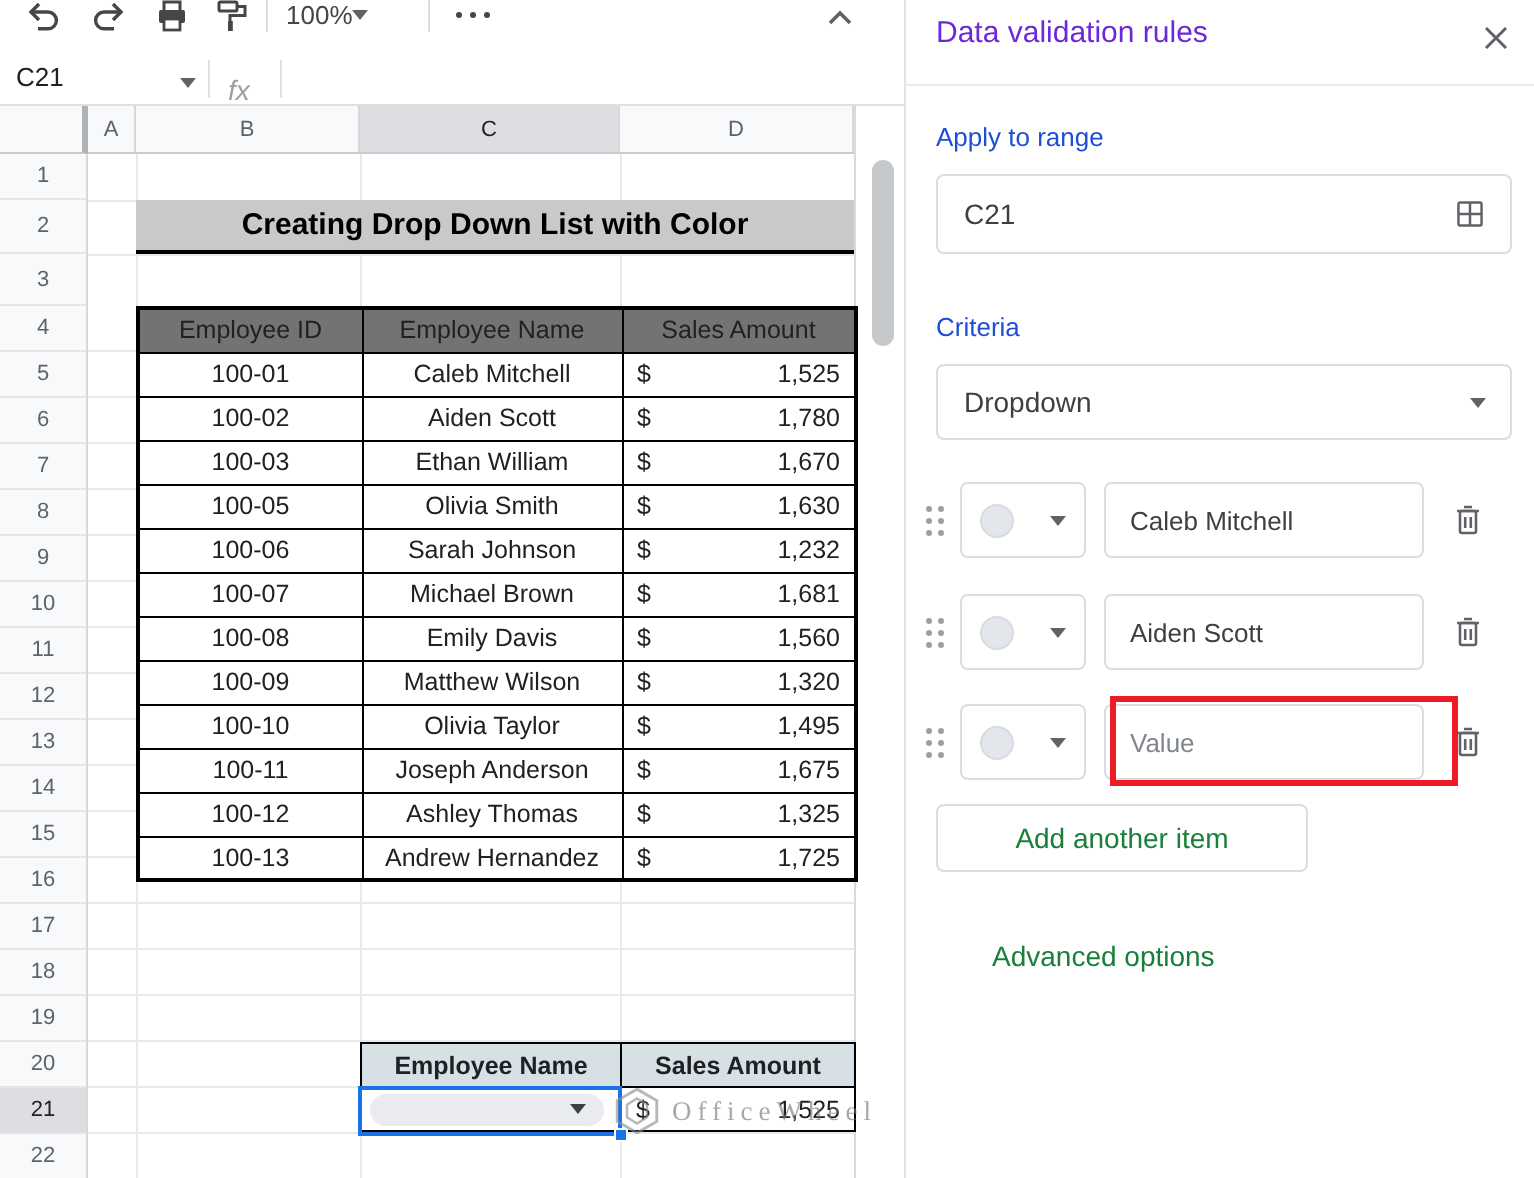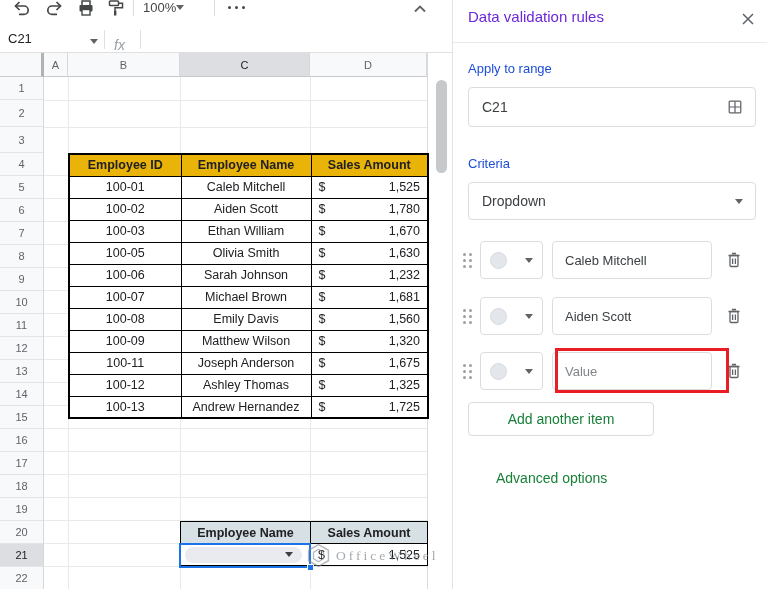--- a/index.html
+++ b/index.html
@@ -58,21 +58,21 @@
                 background:#c9c9c9; border-bottom:2.5px solid #000;
                 display:flex; align-items:center; justify-content:center;
                 font-weight:bold; font-size:15px; color:#000; z-index:2; }
 
   
   table.sheet-tbl { position:absolute; border-collapse:collapse; background:#fff; z-index:2;
                     table-layout:fixed; font-size:12.5px; color:#202124; }
   table.sheet-tbl td, table.sheet-tbl th { border:1px solid #000; height:22px; padding:0 4px;
                     text-align:center; overflow:hidden; white-space:nowrap; }
   table.main { left:68px; top:153px; width:359px; border:2px solid #000; }
-  table.main th { background:#eab308; font-weight:bold; }
+  table.main th { background:#737373; font-weight:normal; }
   .money { display:flex; justify-content:space-between; align-items:center; padding:0 3px; }
   table.summary { left:180px; top:521px; width:247px; border:1.5px solid #000; }
   table.summary th { background:#d7e0e4; font-weight:bold; }
 
   
   .sel-cell { position:absolute; left:179px; top:543px; width:132px; height:25px;
               border:2px solid #1a73e8; z-index:4; }
   .fill-handle { position:absolute; right:-5px; bottom:-5px; width:7px; height:7px;
                  background:#1a73e8; border:1px solid #fff; }
   .pill { position:absolute; left:4px; right:7px; top:2px; bottom:3px;
@@ -210,20 +210,21 @@
 
   <div class="grid-v" style="left:68px"></div>
   <div class="grid-v" style="left:180px"></div>
   <div class="grid-v" style="left:310px"></div>
   <div class="sheet-edge"></div>
   <div class="grid-hline" style="top:100px"></div>
   <div class="grid-hline" style="top:127px"></div>
   <div class="grid-hrep"></div>
   <div class="scroll-thumb"></div>
 
+  <div class="title-cell">Creating Drop Down List with Color</div>
 
   <table class="sheet-tbl main">
     <colgroup>
         <col style="width:112px">
         <col style="width:130px">
         <col style="width:117px">
       </colgroup>
     <tbody>
         <tr>
       <th>Employee ID</th>
@@ -304,20 +305,30 @@
           <td>100-09</td>
           <td>Matthew Wilson</td>
           <td>
             <div class="money">
               <span>$</span>
               <span>1,320</span>
             </div>
           </td>
         </tr>
     <tr>
+          <td>100-10</td>
+          <td>Olivia Taylor</td>
+          <td>
+            <div class="money">
+              <span>$</span>
+              <span>1,495</span>
+            </div>
+          </td>
+        </tr>
+    <tr>
           <td>100-11</td>
           <td>Joseph Anderson</td>
           <td>
             <div class="money">
               <span>$</span>
               <span>1,675</span>
             </div>
           </td>
         </tr>
     <tr>

